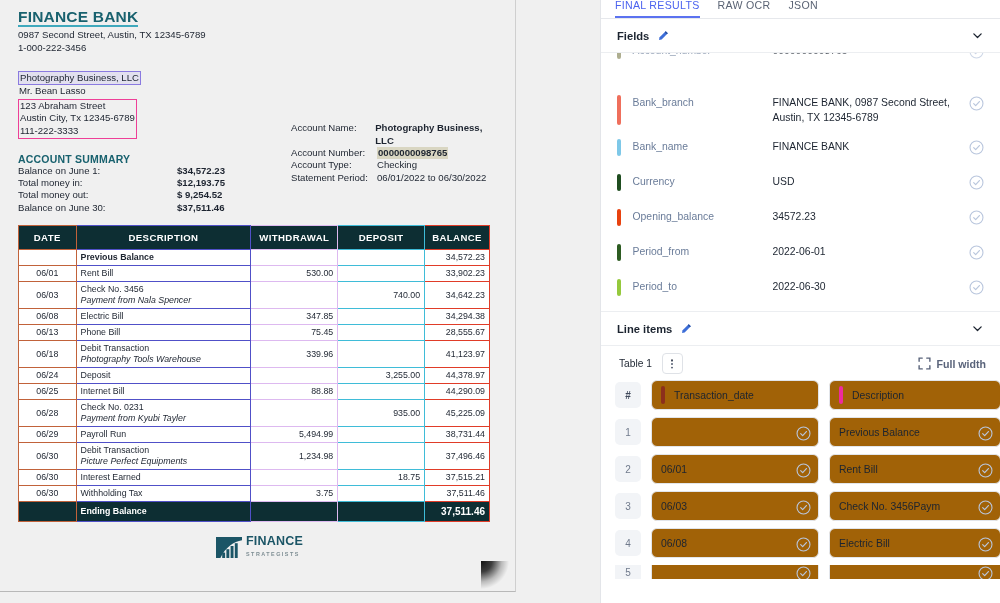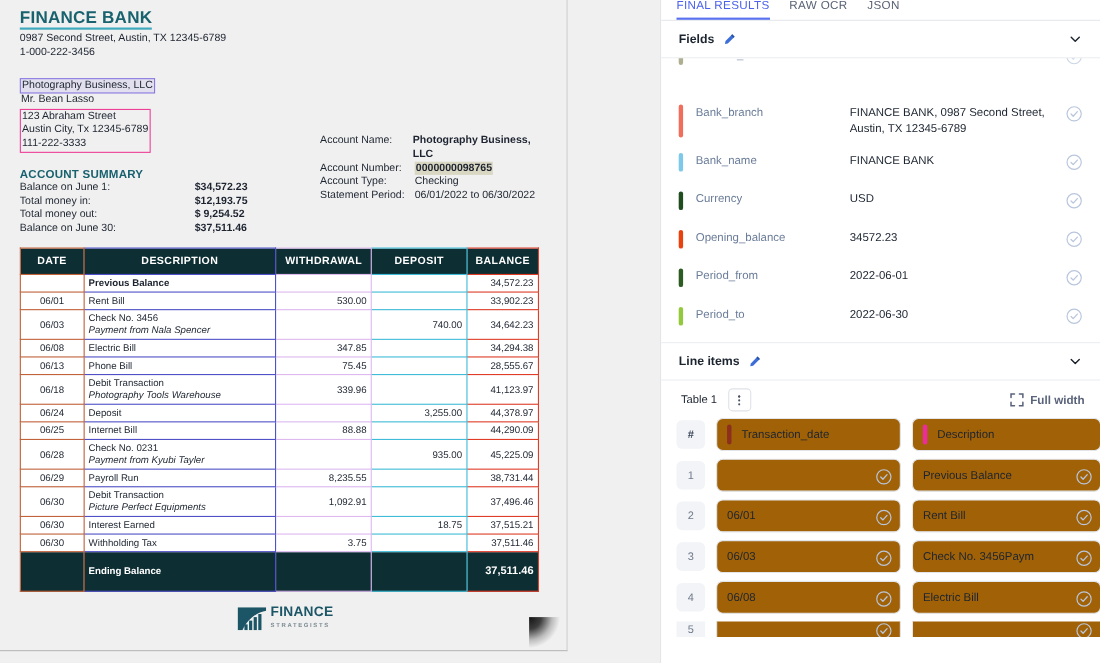--- a/index.html
+++ b/index.html
@@ -88,21 +88,21 @@
     font-size: 8.8px; color: #1d2430; background: #ffffff;
     padding: 2px 4px; vertical-align: middle; line-height: 11px;
   }
   .c-date   { width: 55px;  text-align: center; border: 1px solid #c1623a; }
   .c-desc   { width: 167px; text-align: left;   border: 1px solid #5050c8; }
   .c-wd     { width: 83px;  text-align: right;  border: 1px solid #ddb9f0; }
   .c-dep    { width: 83px;  text-align: right;  border: 1px solid #3fbcd8; }
   .c-bal    { width: 62px;  text-align: right;  border: 1px solid #e03c28; }
   .desc-sub { font-style: italic; display: block; }
   .bold-cell { font-weight: bold; }
-  tr.ending td { background: #0d2e33; color: #ffffff; font-weight: bold; height: 36px; }
+  tr.ending td { background: #0d2e33; color: #ffffff; font-weight: bold; height: 20px; }
   tr.ending .c-bal { font-size: 10px; }
 
   .fs-logo { display: flex; align-items: center; justify-content: center; margin-top: 13px; gap: 4px; }
   .fs-mark { width: 26px; height: 21px; }
   .fs-text { line-height: 9px; }
   .fs-name { font-size: 12.5px; font-weight: bold; color: #1b5566; letter-spacing: .2px; }
   .fs-sub { font-size: 5.4px; font-weight: bold; color: #7d8d93; letter-spacing: 1.5px; }
 
   
   #res-pane {
@@ -316,28 +316,28 @@
             <tr>
               <td class="c-date">06/28</td>
               <td class="c-desc"><span>Check No. 0231</span><span class="desc-sub">Payment from Kyubi Tayler</span></td>
               <td class="c-wd"></td>
               <td class="c-dep">935.00</td>
               <td class="c-bal">45,225.09</td>
             </tr>
             <tr>
               <td class="c-date">06/29</td>
               <td class="c-desc"><span>Payroll Run</span></td>
-              <td class="c-wd">8,235.55</td>
+              <td class="c-wd">5,494.99</td>
               <td class="c-dep"></td>
               <td class="c-bal">38,731.44</td>
             </tr>
             <tr>
               <td class="c-date">06/30</td>
               <td class="c-desc"><span>Debit Transaction</span><span class="desc-sub">Picture Perfect Equipments</span></td>
-              <td class="c-wd">1,092.91</td>
+              <td class="c-wd">1,234.98</td>
               <td class="c-dep"></td>
               <td class="c-bal">37,496.46</td>
             </tr>
             <tr>
               <td class="c-date">06/30</td>
               <td class="c-desc"><span>Interest Earned</span></td>
               <td class="c-wd"></td>
               <td class="c-dep">18.75</td>
               <td class="c-bal">37,515.21</td>
             </tr>

